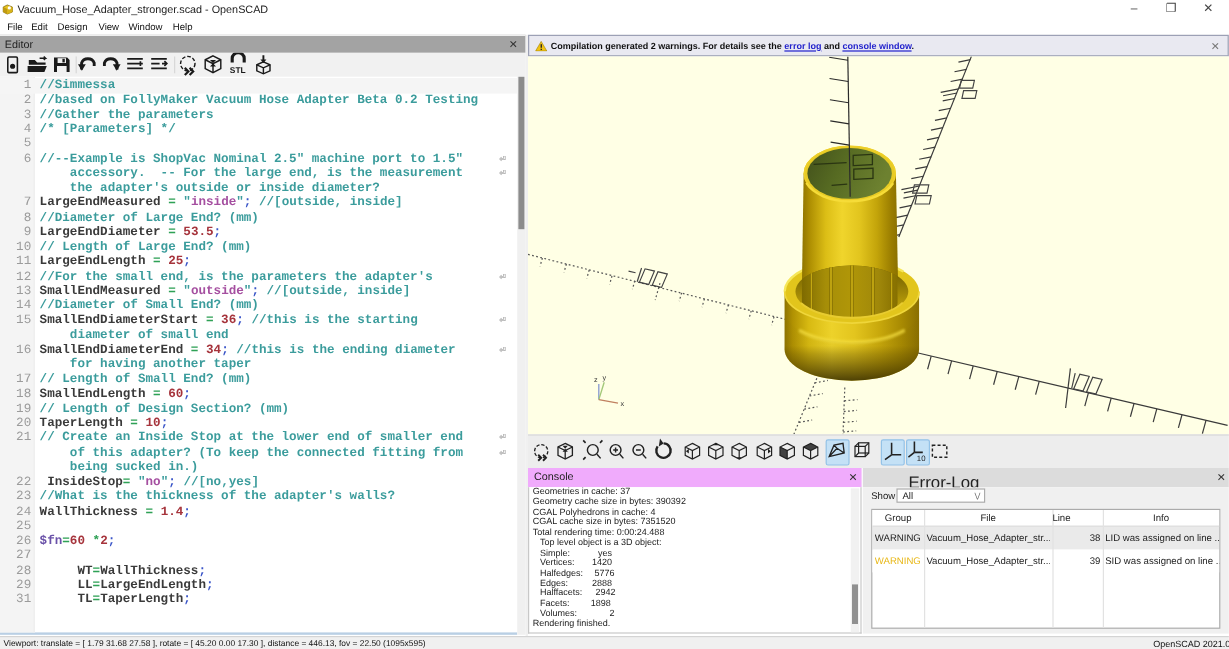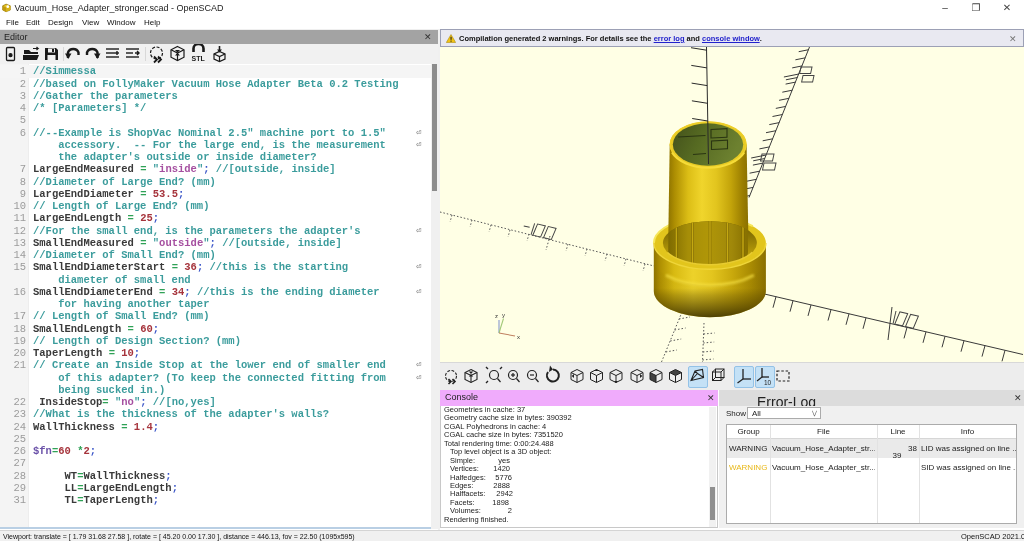--- a/index.html
+++ b/index.html
@@ -563,29 +563,29 @@
     </div>
   <div id="errtable" class="abs">
     <div id="ethead"></div>
     <div id="erow1"></div>
     <div id="erow2"></div>
     <div class="colsep" style="left:43px"></div>
     <div class="colsep" style="left:150px"></div>
     <div class="colsep" style="left:192px"></div>
     <div class="ecell" style="left:0px;top:2px;width:43px;text-align:center;">Group</div>
     <div class="ecell" style="left:43px;top:2px;width:107px;text-align:center;">File</div>
-    <div class="ecell" style="left:150px;top:2px;width:42px;text-align:center;">Line</div>
+    <div class="ecell" style="left:150px;top:2px;width:42px;text-align:left;">Line</div>
     <div class="ecell" style="left:192px;top:2px;width:97px;text-align:center;">Info</div>
     <div class="ecell" style="left:2px;top:19px;">WARNING</div>
     <div class="ecell" style="left:45px;top:19px;width:103px;">Vacuum_Hose_Adapter_str...</div>
     <div class="ecell" style="left:150px;top:19px;width:40px;text-align:right;">38</div>
     <div class="ecell" style="left:194px;top:19px;width:95px;">LID was assigned on line ...</div>
     <div class="ecell warn2" style="left:2px;top:38px;">WARNING</div>
     <div class="ecell" style="left:45px;top:38px;width:103px;">Vacuum_Hose_Adapter_str...</div>
-    <div class="ecell" style="left:150px;top:26px;width:40px;text-align:center;">39</div>
+    <div class="ecell" style="left:150px;top:38px;width:40px;text-align:right;">39</div>
     <div class="ecell" style="left:194px;top:38px;width:95px;">SID was assigned on line ...</div>
   </div>
 
   <div id="statusbar" class="abs">
     <span class="l">Viewport: translate = [ 1.79 31.68 27.58 ], rotate = [ 45.20 0.00 17.30 ], distance = 446.13, fov = 22.50 (1095x595)</span>
     <span class="r">OpenSCAD 2021.01</span>
   </div>
 </div>
 
 </body></html>

